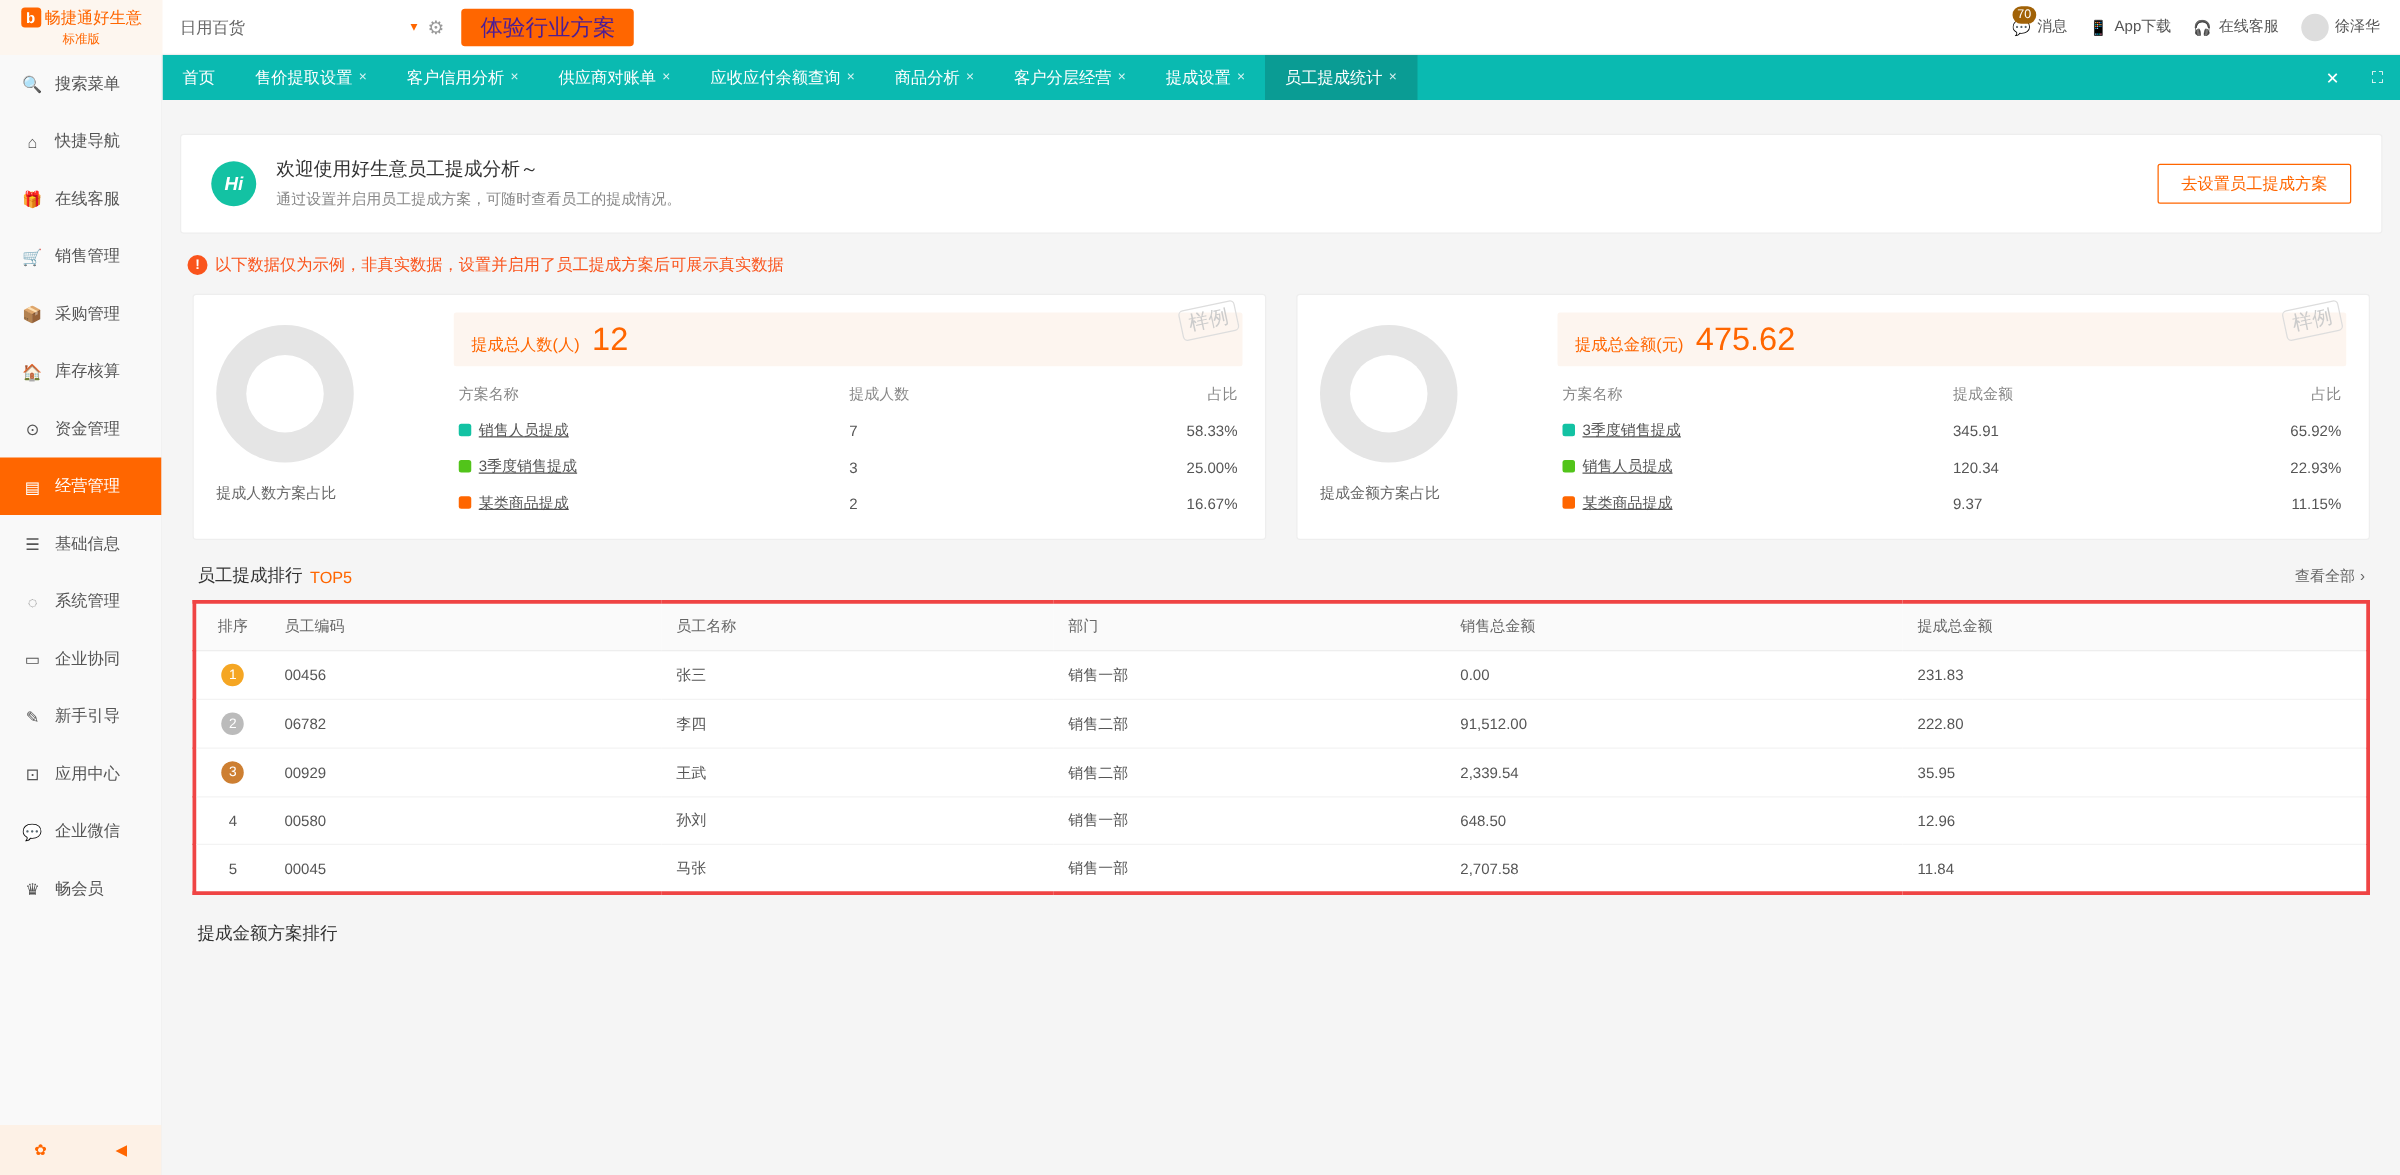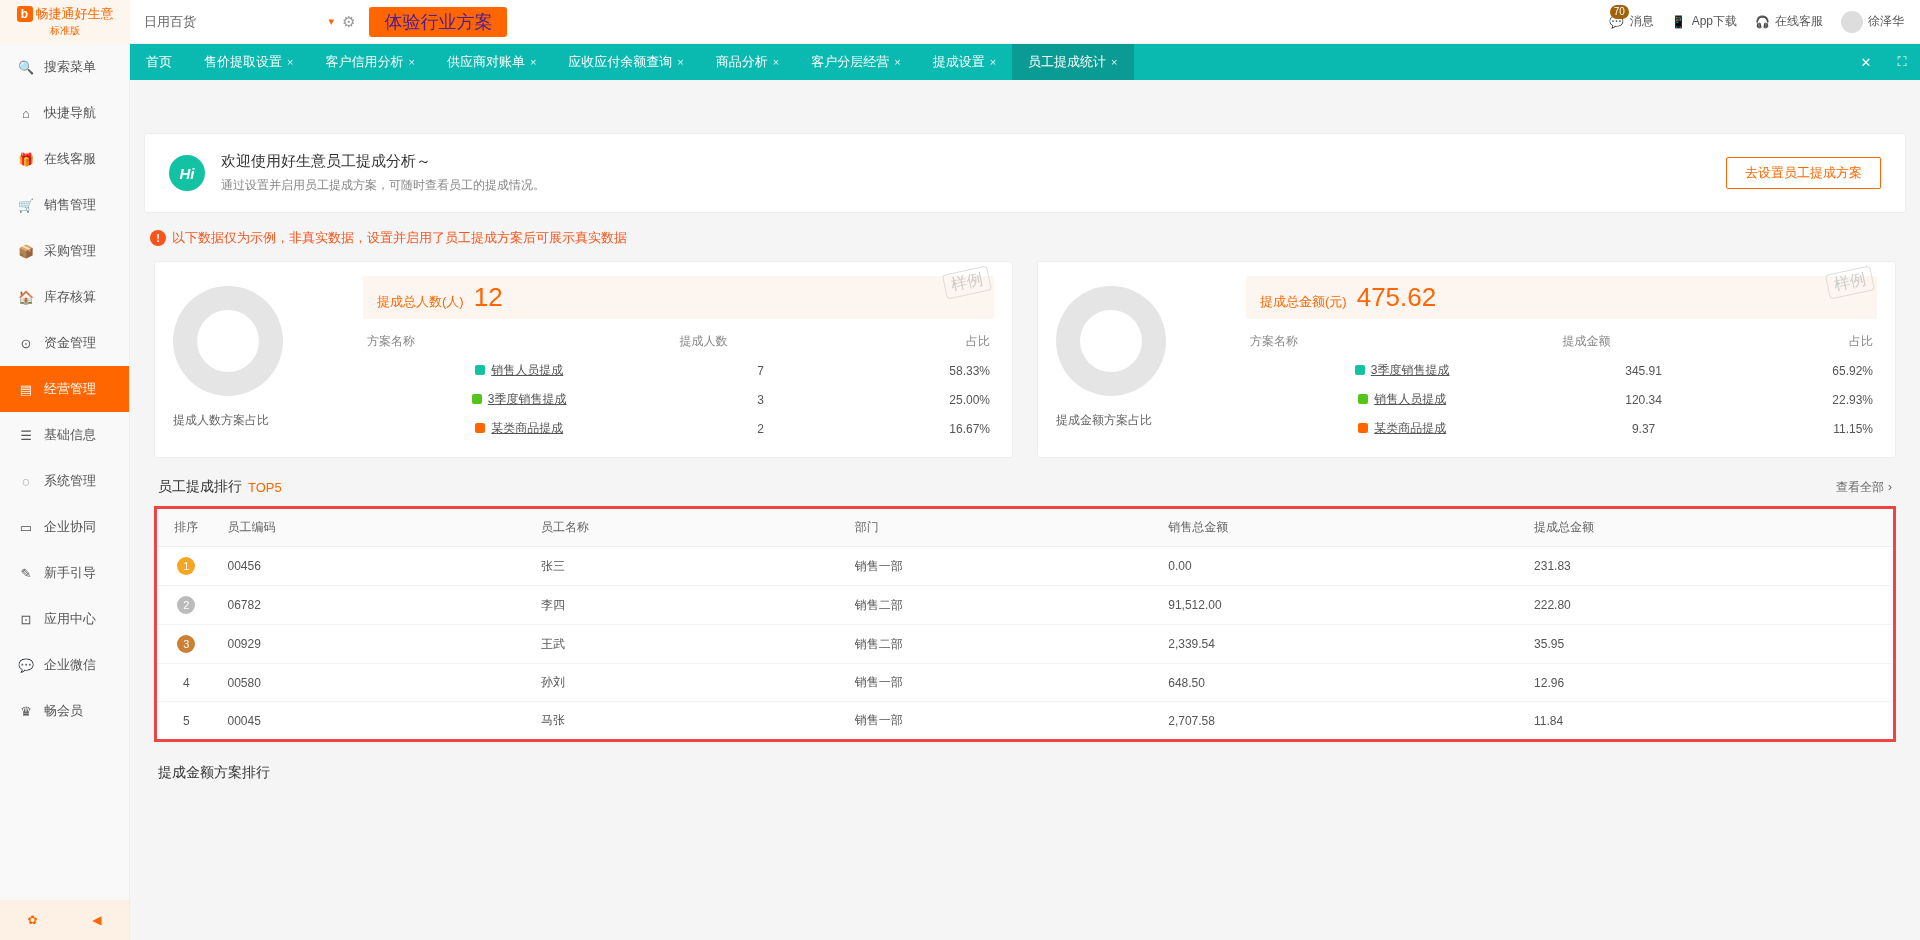--- a/index.html
+++ b/index.html
@@ -122,21 +122,21 @@
     .sidebar-footer {
       height: 40px;
       background: #fdf1e6;
       display: flex;
       align-items: center;
       justify-content: space-around;
       color: #f60;
     }
     .sidebar-footer span { cursor: pointer; }
 
-    .main-col { flex: 1; display: flex; flex-direction: column; background: #f5f5f5; overflow: hidden; gap: 37px; }
+    .main-col { flex: 1; display: flex; flex-direction: column; background: #f5f5f5; overflow: hidden; }
 
     
     .tabs-bar {
       background: #0abab1;
       height: 36px;
       display: flex;
       align-items: stretch;
       color: #fff;
       font-size: 13px;
     }
@@ -144,21 +144,21 @@
       padding: 0 16px;
       display: flex; align-items: center; gap: 5px;
       cursor: pointer;
     }
     .tab.active { background: #0a9c94; }
     .tab-close { font-size: 11px; opacity: .85; }
     .tabs-spacer { flex: 1; }
     .tab-util { width: 36px; display:flex; align-items:center; justify-content:center; cursor:pointer; }
 
     
-    .content { flex: 1; overflow-y: auto; padding: 16px 14px; }
+    .content { flex: 1; overflow-y: auto; padding: 3px 14px; margin-top: 24px; }
 
     .welcome-card {
       background: #fff;
       border: 1px solid #eee;
       border-radius: 3px;
       padding: 18px 24px;
       display: flex;
       align-items: center;
     }
     .hi-badge {
@@ -243,21 +243,21 @@
       display:flex; align-items:baseline; gap:10px;
       border-radius: 2px;
       margin-bottom: 8px;
     }
     .ov-heading .lbl { color:#f60; font-size:13px; }
     .ov-heading .big { color:#f60; font-size:26px; font-weight:300; }
 
     .ov-table { width:100%; font-size:12px; color:#555; border-collapse: collapse;}
     .ov-table th { text-align:left; font-weight:normal; color:#888; padding: 6px 4px; }
     .ov-table th:last-child, .ov-table td:last-child { text-align:right; }
-    .ov-table td { padding: 6px 4px; text-align: center; }
+    .ov-table td { padding: 6px 4px; }
     .swatch { display:inline-block; width:10px; height:10px; border-radius:2px; margin-right:6px; vertical-align:-1px; }
     .sw-teal{background:#13c2a3;} .sw-green{background:#52c41a;} .sw-orange{background:#f60;}
     .u-link { text-decoration: underline; cursor:pointer; }
 
     
     .rank-head {
       display:flex; align-items:center; margin: 6px 14px 10px;
     }
     .rank-head .r-title{ font-size:14px; color:#333; margin-right:6px;}
     .rank-head .topn { color:#f60; font-size:13px;}

